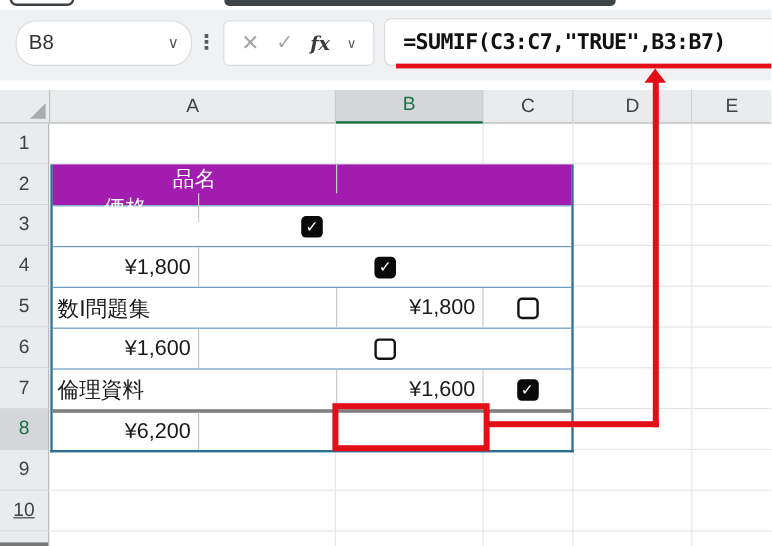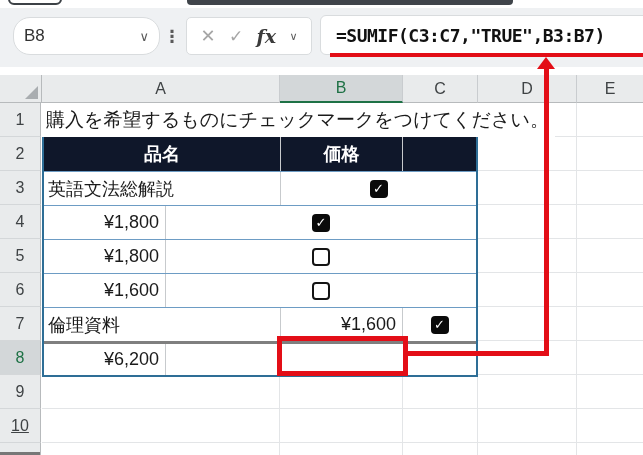--- a/index.html
+++ b/index.html
@@ -18,21 +18,21 @@
     border:1px solid #D9DCDE; border-radius:17px; display:flex; align-items:center; }
   .namebox-val { padding-left:10px; font-size:17px; color:#333; flex:1; }
   .namebox-chev { padding-right:10px; font-size:13px; color:#5a5a5a; }
   .fbar-dots { position:absolute; left:165px; top:9px; width:14px; height:38px; display:flex;
     align-items:center; justify-content:center; font-size:17px; color:#5a5a5a; font-weight:bold; }
   .fxbox { position:absolute; left:186px; top:9px; width:126px; height:38px; background:#fff;
     border:1px solid #D9DCDE; border-radius:5px; display:flex; align-items:center;
     justify-content:space-evenly; }
   .btn-x { font-size:18px; color:#A6A6A6; }
   .btn-ok { font-size:17px; color:#A6A6A6; }
-  .btn-fx { font-size:19px; font-weight:bold; font-style:italic; color:#3b3b3b;
+  .btn-fx { font-size:16px; font-weight:bold; font-style:italic; color:#3b3b3b;
     font-family:"DejaVu Serif",serif; }
   .btn-chev { font-size:11px; color:#5a5a5a; }
   .formulabox { position:absolute; left:320px; top:7px; width:330px; height:40px; background:#fff;
     border:1px solid #D9DCDE; border-radius:6px; display:flex; align-items:center; }
   .formula-text { padding-left:15px; font-family:"DejaVu Sans Mono",monospace; font-size:18px;
     font-weight:600; color:#111; white-space:nowrap; letter-spacing:-0.5px; }
 
   
   .colhdr { position:absolute; top:75px; height:28px; background:#E9EBEC; display:flex;
     align-items:center; justify-content:center; font-size:16px; color:#3f4345;
@@ -55,21 +55,21 @@
 
   
   .a1text { position:absolute; left:42px; top:103px; width:513px; height:34px; background:#fff;
     display:flex; align-items:center; padding-left:4px; font-size:19px; color:#1a1a1a;
     white-space:nowrap; overflow:visible; }
 
   
   .xtable { position:absolute; left:42px; top:137px; width:436px;
     border-left:2px solid #2E6E96; border-right:2px solid #2E6E96; border-bottom:2px solid #2E6E96; }
   .trow { display:flex; height:34px; background:#fff; }
-  .trow.hdr { background:#0f172a; color:#fff; font-weight:bold; }
+  .trow.hdr { background:#a21caf; color:#fff; font-weight:normal;flex-direction:column; }
   .trow.data { border-top:1px solid #6D9CC4; }
   .trow.total { border-top:3px solid #7F7F7F; }
   .tc { display:flex; align-items:center; font-size:18px; color:#1a1a1a; white-space:nowrap; }
   .tc-a { width:237px; padding-left:4px; border-right:1px solid #C7CACD; }
   .tc-b { width:122px; justify-content:flex-end; padding-right:6px; border-right:1px solid #C7CACD; }
   .tc-c { flex:1; justify-content:center; }
   .trow.hdr .tc { justify-content:center; padding:0; color:#fff; }
 
   
   .cb { width:18px; height:18px; border-radius:4px; display:flex; align-items:center;
@@ -142,40 +142,39 @@
   <div class="hline" style="top:170px;"></div>
   <div class="hline" style="top:204px;"></div>
   <div class="hline" style="top:238px;"></div>
   <div class="hline" style="top:272px;"></div>
   <div class="hline" style="top:306px;"></div>
   <div class="hline" style="top:340px;"></div>
   <div class="hline" style="top:374px;"></div>
   <div class="hline" style="top:408px;"></div>
   <div class="hline" style="top:442px;"></div>
 
-  <div class="a1text">購入を希望するものにチェックマークをつけてください。</div>
 
   <div class="xtable">
     <div class="trow hdr">
       <div class="tc tc-a">品名</div>
       <div class="tc tc-b">価格</div>
     </div>
     <div class="trow data">
-      <div class="tc tc-a">英語文法総解説</div>
       <div class="tc tc-c">
           <span class="cb cb-checked">✓</span>
         </div>
     </div>
     <div class="trow data">
       <div class="tc tc-b">¥1,800</div>
       <div class="tc tc-c">
           <span class="cb cb-checked">✓</span>
         </div>
     </div>
     <div class="trow data">
+      <div class="tc tc-a">数Ⅰ問題集</div>
       <div class="tc tc-b">¥1,800</div>
       <div class="tc tc-c">
           <span class="cb cb-unchecked"></span>
         </div>
     </div>
     <div class="trow data">
       <div class="tc tc-b">¥1,600</div>
       <div class="tc tc-c">
           <span class="cb cb-unchecked"></span>
         </div>

